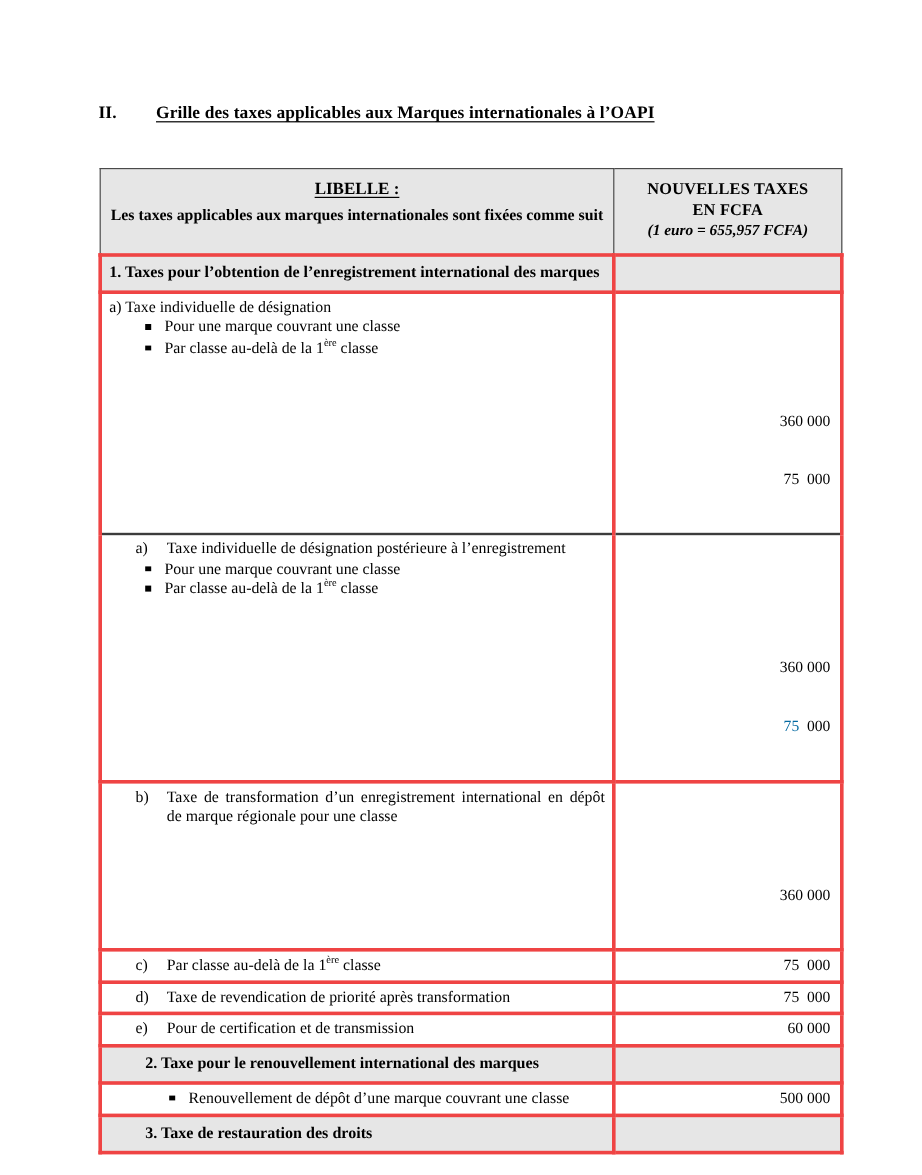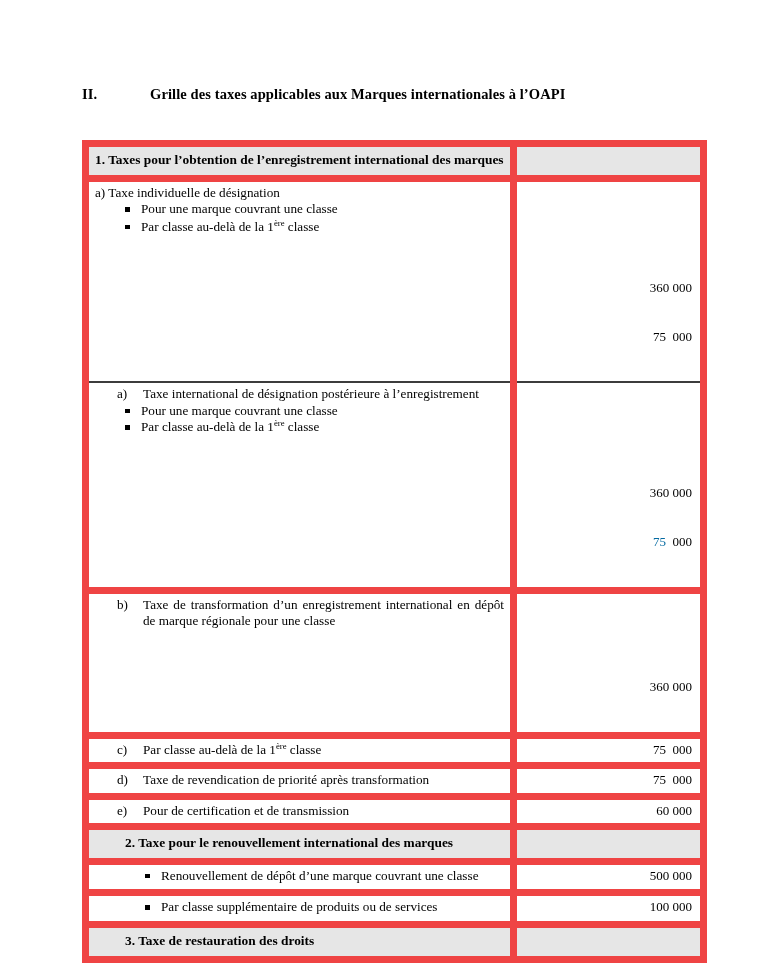--- a/index.html
+++ b/index.html
@@ -33,40 +33,40 @@
     align-items: baseline;
     font-weight: bold;
     font-size: 14.5px;
     letter-spacing: 0.1px;
   }
   .doc-heading .numeral {
     width: 48px;
     flex: 0 0 48px;
   }
   .doc-heading .heading-text {
+    text-decoration: underline;
     text-underline-offset: 2.5px;
-    margin-left: 20px;
   }
 
   
   .fee-table {
     position: absolute;
     left: 82px;
     top: 140px;
     width: 618px;
     border-collapse: collapse;
     table-layout: fixed;
     font-size: 13.2px;
     line-height: 1.25;
   }
   .fee-table col.c-label { width: 428px; }
   .fee-table col.c-amount { width: 190px; }
 
   .fee-table td, .fee-table th {
-    border: 7px solid #ef4444;
+    border: 3px solid #ef4444;
     vertical-align: top;
     padding: 3px 6px 4px 6px;
   }
 
   
   .hdr td {
     background: #e6e6e6;
     border: 1.6px solid #4a4a4a;
     text-align: center;
     font-weight: bold;
@@ -177,20 +177,31 @@
     <span class="heading-text">Grille des taxes applicables aux Marques internationales à l’OAPI</span>
   </div>
 
   <table class="fee-table">
     <colgroup>
       <col class="c-label">
       <col class="c-amount">
     </colgroup>
     <tbody>
 
+      <tr class="hdr">
+        <td>
+          <div class="lbl-title">LIBELLE :</div>
+          <div class="lbl-sub">Les taxes applicables aux marques internationales sont fixées comme suit</div>
+        </td>
+        <td>
+          <div class="amt-line1">NOUVELLES TAXES</div>
+          <div class="amt-line2">EN FCFA</div>
+          <div class="amt-line3">(1 euro = 655,957 FCFA)</div>
+        </td>
+      </tr>
 
       <tr class="section">
         <td class="label">1. Taxes pour l’obtention de l’enregistrement international des marques</td>
         <td class="amount"></td>
       </tr>
 
       <tr class="thick-bottom">
         <td>
           <div>a) Taxe individuelle de désignation</div>
           <ul class="sq gap-top">
@@ -202,21 +213,21 @@
           <div style="height:21px"></div>
           <div class="gap-top">360 000</div>
           <div>75  000</div>
         </td>
       </tr>
 
       <tr class="thick-top">
         <td>
           <div class="lettered indented">
             <span class="marker">a)</span>
-            <span class="body justify">Taxe international de désignation postérieure à l’enregistrement</span>
+            <span class="body justify">Taxe individuelle de désignation postérieure à l’enregistrement</span>
           </div>
           <ul class="sq tight gap-sm">
             <li><span>Pour une marque couvrant une classe</span></li>
             <li><span><span>Par classe au-delà de la 1</span><sup class="ord">ère</sup><span> classe</span></span></li>
           </ul>
         </td>
         <td class="amount">
           <div style="height:34px"></div>
           <div>360 000</div>
           <div><span class="teal">75</span><span>  000</span></div>
@@ -274,28 +285,20 @@
       <tr>
         <td>
           <ul class="sq deep">
             <li class="justify"><span>Renouvellement de dépôt d’une marque couvrant une classe</span></li>
           </ul>
         </td>
         <td class="amount">500 000</td>
       </tr>
 
 
-      <tr>
-        <td>
-          <ul class="sq deep">
-            <li><span>Par classe supplémentaire de produits ou de services</span></li>
-          </ul>
-        </td>
-        <td class="amount">100 000</td>
-      </tr>
 
       <tr class="section section-indent">
         <td class="label">3. Taxe de restauration des droits</td>
         <td class="amount"></td>
       </tr>
 
     </tbody>
   </table>
 
 </div>

